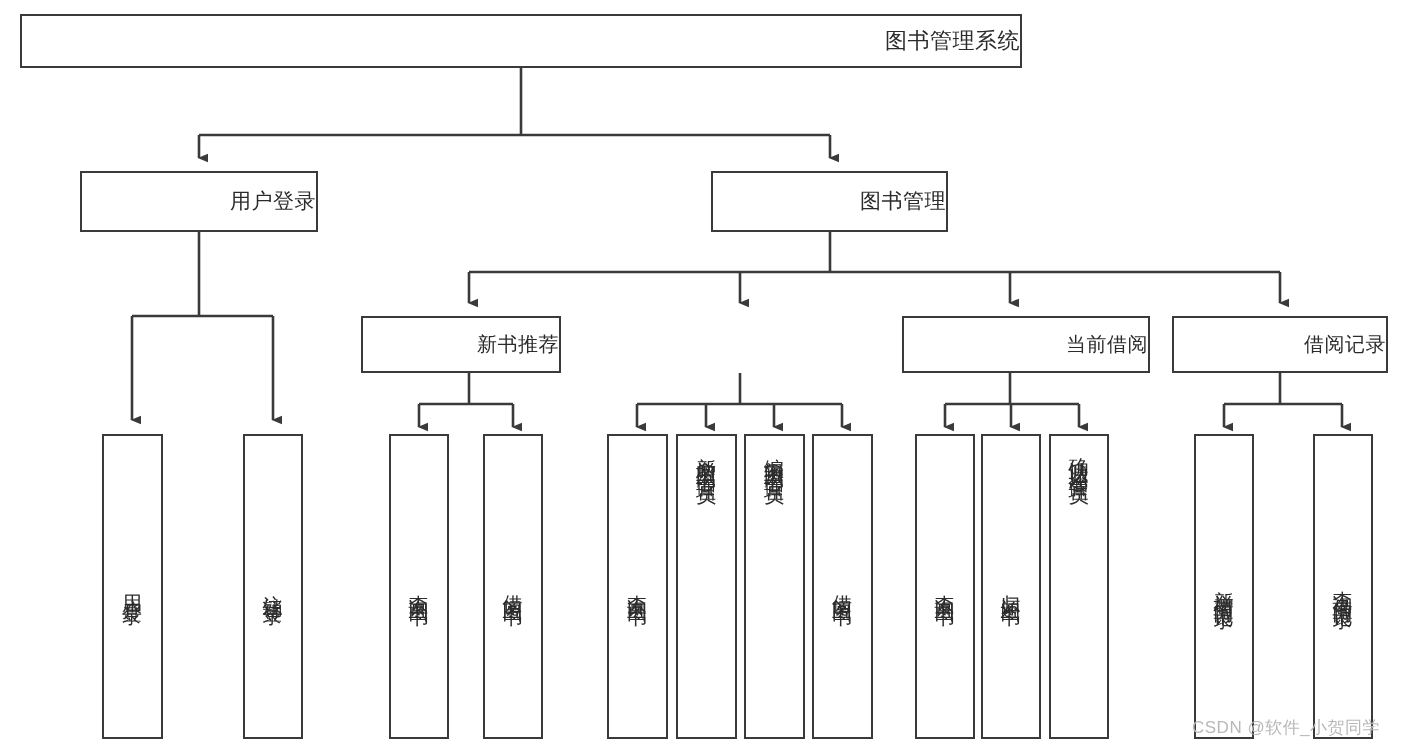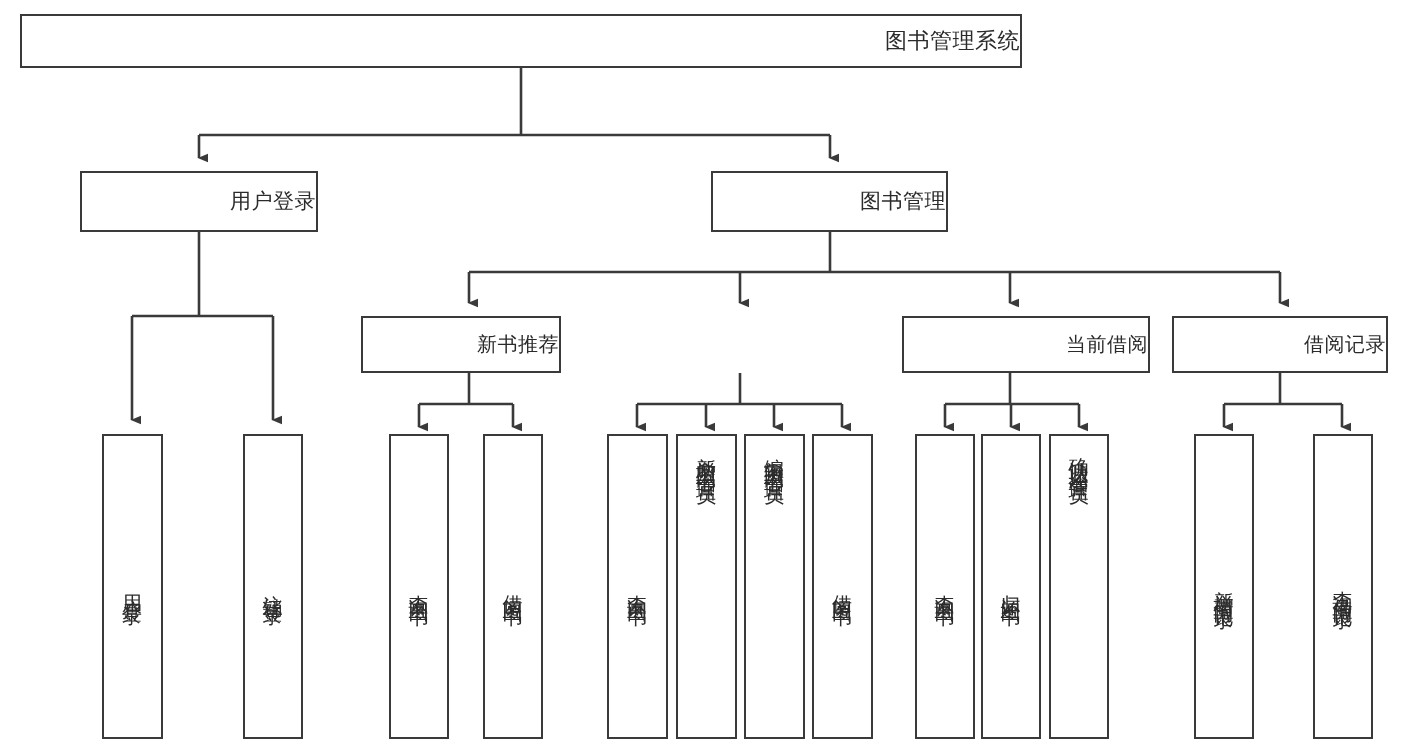--- a/index.html
+++ b/index.html
@@ -238,14 +238,15 @@
       <span class="node-label">新增借阅记录</span>
     </div>
   </div>
 
   <div class="node leaf align-mid" style="left:1313px; top:434px; width:60px; height:305px;">
     <div class="leaf-inner">
       <span class="node-label">查询借阅记录</span>
     </div>
   </div>
 
+  <div id="watermark" style="left:1192px; top:716px;">CSDN @软件_小贺同学</div>
 
 </div>
 
 </body></html>

